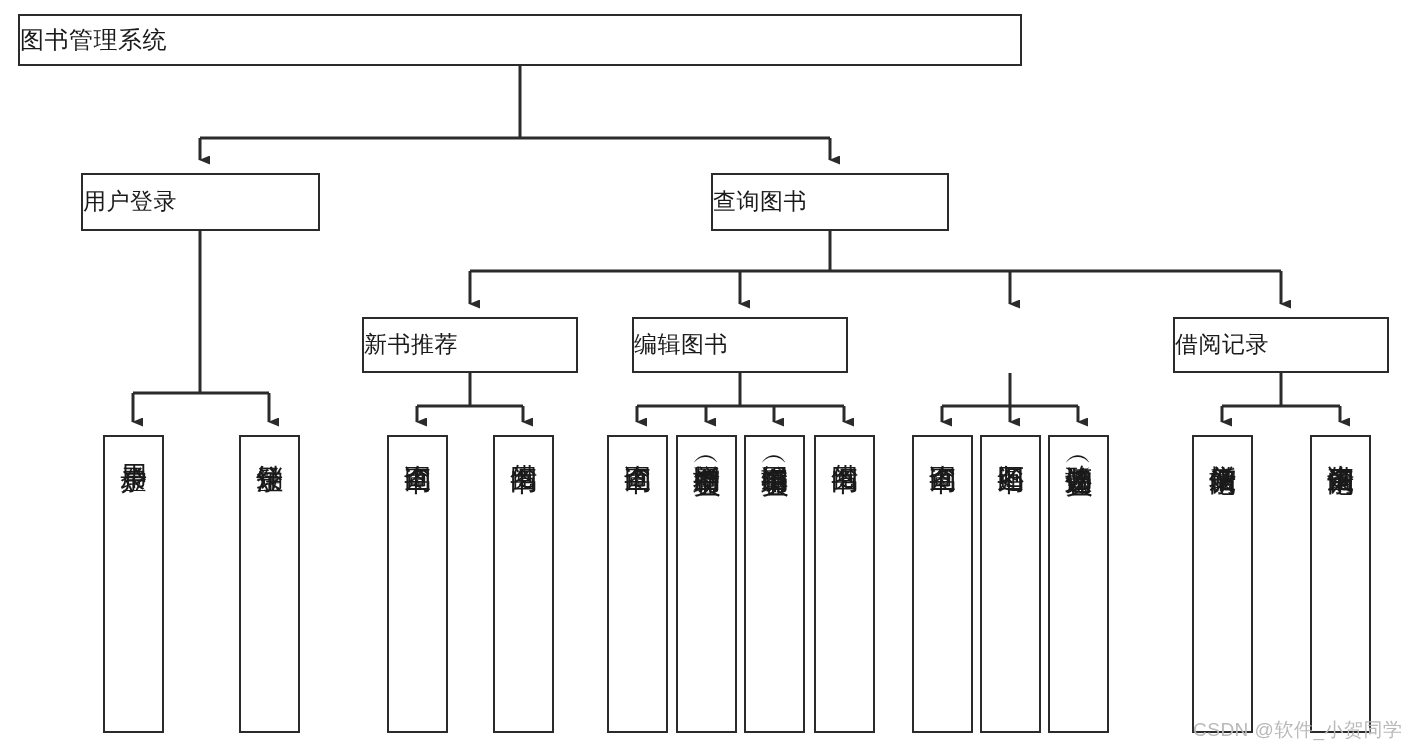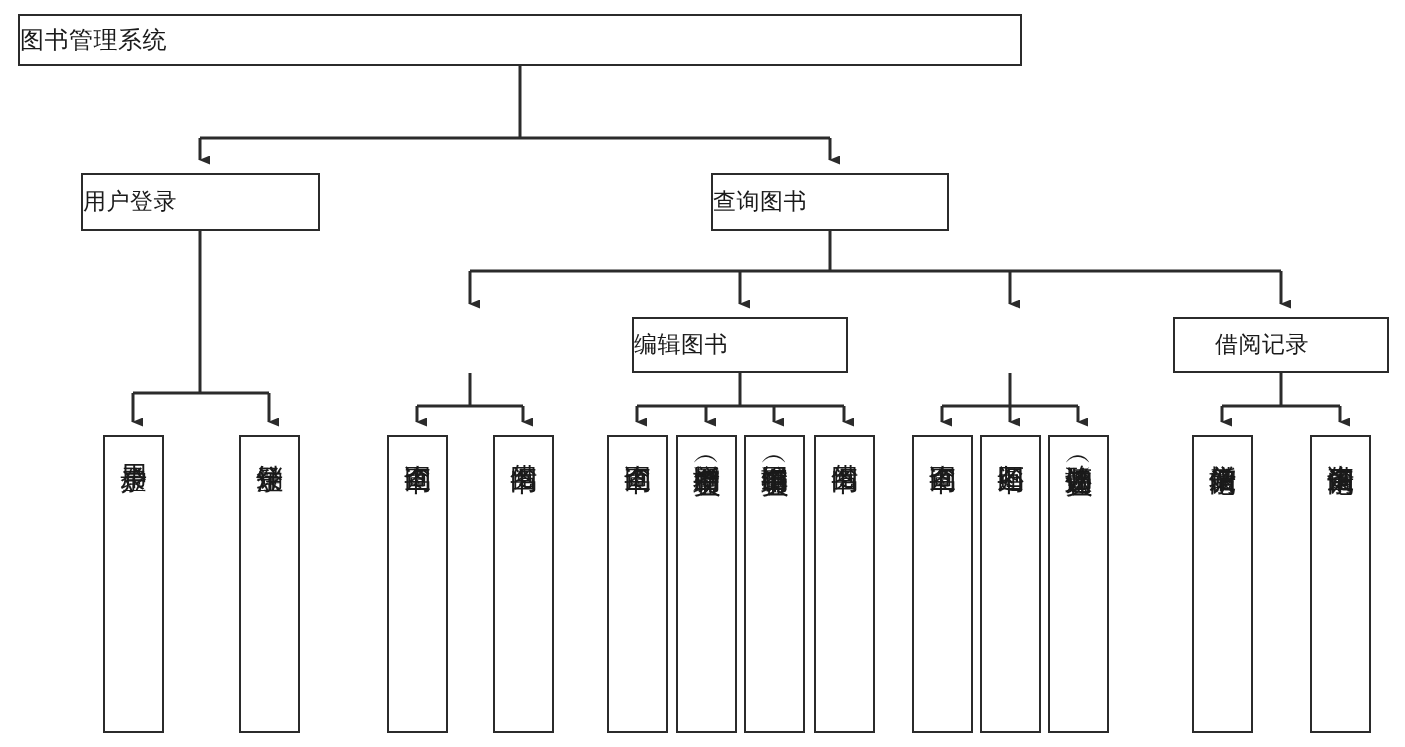--- a/index.html
+++ b/index.html
@@ -144,24 +144,27 @@
     <span class="node-label">图书管理系统</span>
   </div>
 
   <div class="node horiz" style="left:81px; top:173px; width:239px; height:58px;">
     <span class="node-label">用户登录</span>
   </div>
   <div class="node horiz" style="left:711px; top:173px; width:238px; height:58px;">
     <span class="node-label">查询图书</span>
   </div>
 
+  <div class="node horiz" style="left:362px; top:317px; width:216px; height:56px;">
+    <span class="node-label">新书推荐</span>
+  </div>
   <div class="node horiz" style="left:632px; top:317px; width:216px; height:56px;">
     <span class="node-label">编辑图书</span>
   </div>
-  <div class="node horiz" style="left:1173px; top:317px; width:216px; height:56px;padding-left:40px;">
+  <div class="node horiz" style="left:1173px; top:317px; width:216px; height:56px;">
     <span class="node-label">借阅记录</span>
   </div>
 
   <div class="node leaf" style="left:103px; top:435px; width:61px; height:298px;">
     <span class="node-label">用户登录</span>
   </div>
   <div class="node leaf" style="left:239px; top:435px; width:61px; height:298px;">
     <span class="node-label">注销登录</span>
   </div>
 
@@ -195,14 +198,15 @@
     <span class="node-label">确认归还（管理员）</span>
   </div>
 
   <div class="node leaf" style="left:1192px; top:435px; width:61px; height:298px;">
     <span class="node-label">新增借阅记录</span>
   </div>
   <div class="node leaf" style="left:1310px; top:435px; width:61px; height:298px;">
     <span class="node-label">查询借阅记录</span>
   </div>
 
+  <div class="watermark" style="left:1193px; top:717px;">CSDN @软件_小贺同学</div>
 
 </div>
 
 </body></html>

